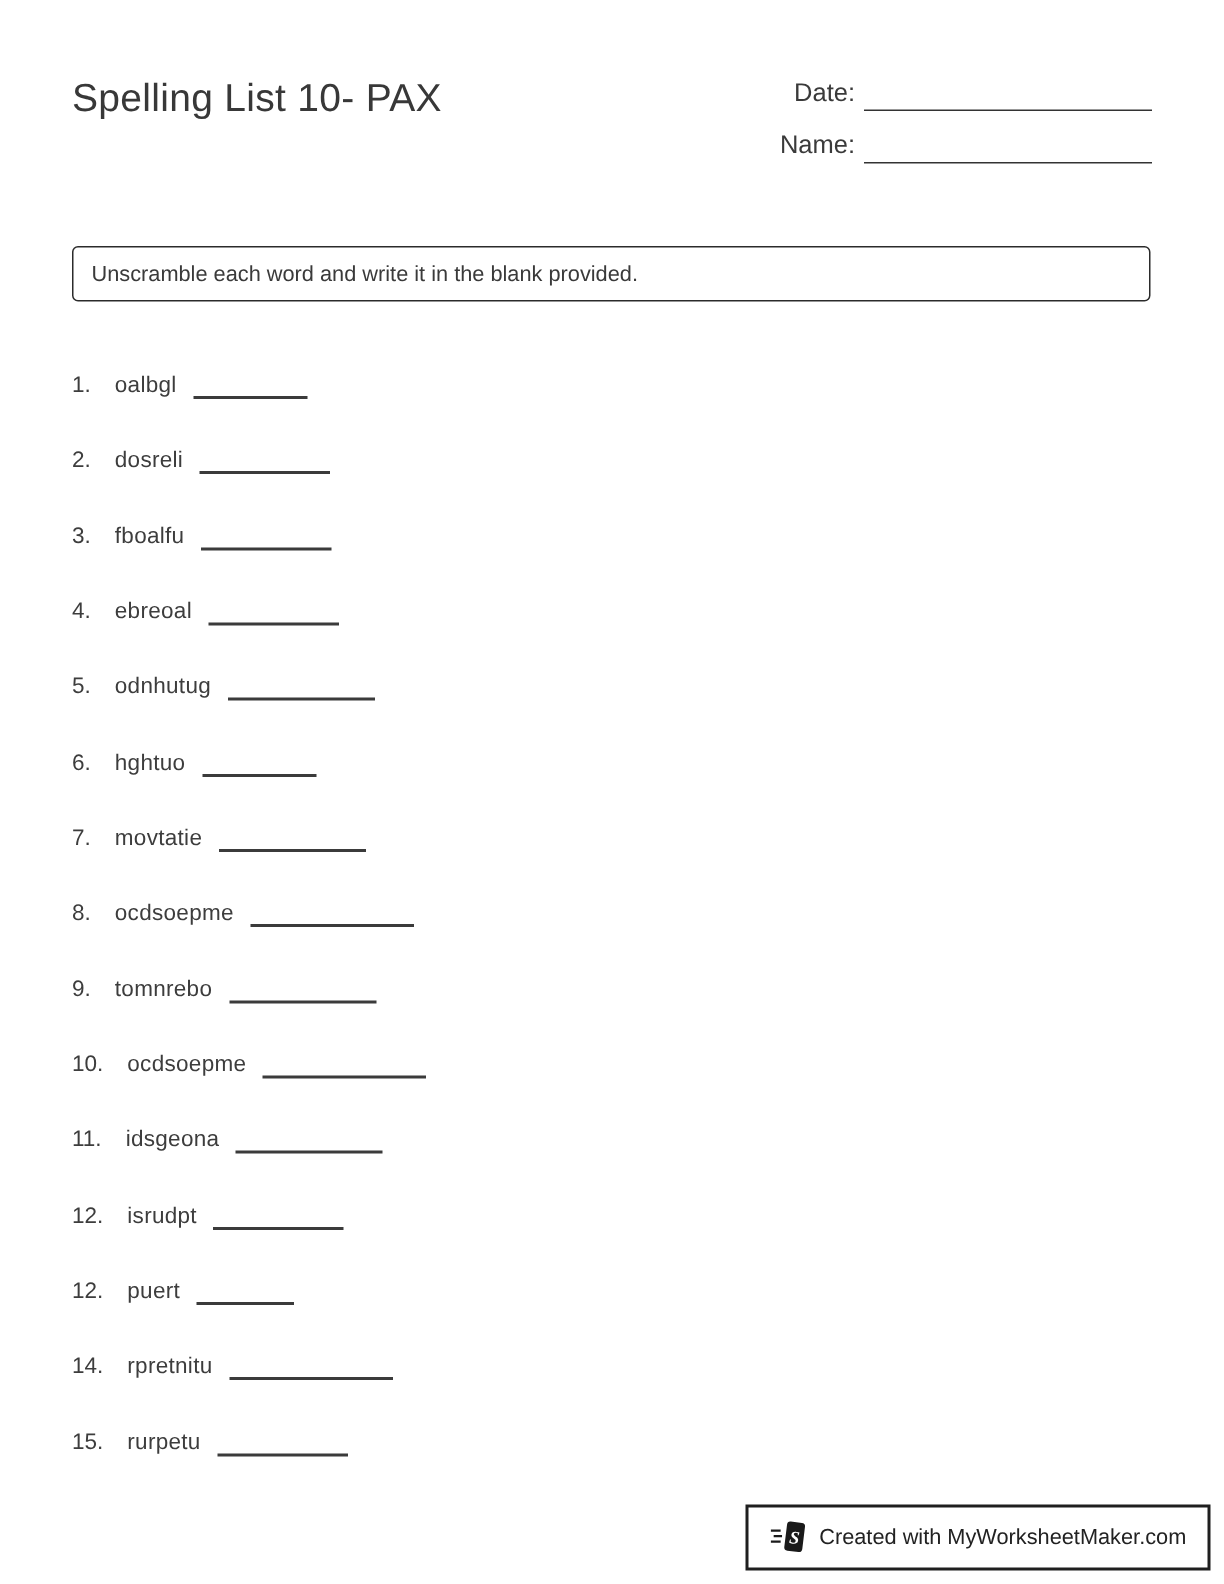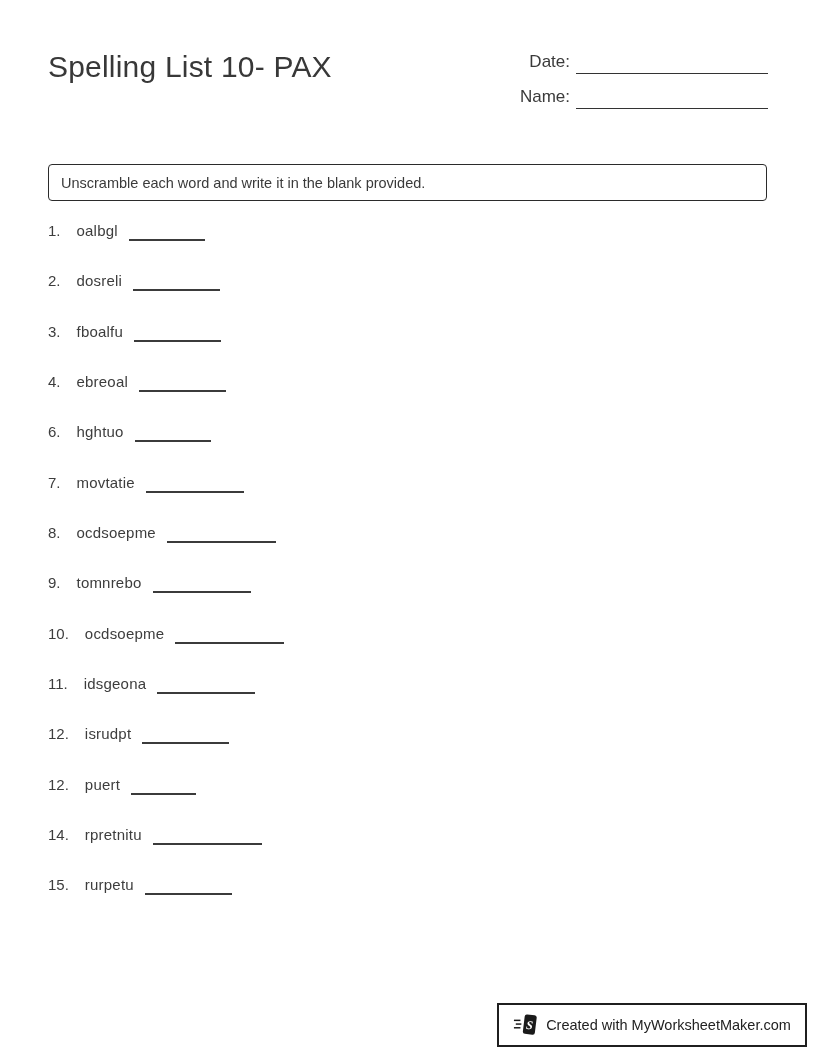--- a/index.html
+++ b/index.html
@@ -9,21 +9,21 @@
     font-family: "Liberation Sans", "DejaVu Sans", sans-serif;
     color: #3a3a3a;
     position: relative;
     overflow: hidden;
   }
   .page { position: absolute; inset: 0; }
 
   
   .title {
     position: absolute; left: 48px; top: 50px;
-    font-size: 30px; font-weight: 400; color: #383838;
+    font-size: 26px; font-weight: 400; color: #383838;
     letter-spacing: 0.2px;
   }
   .namedate {
     position: absolute; top: 52px; right: 48px;
     display: flex; flex-direction: column; gap: 13px;
   }
   .nd-row { display: flex; align-items: flex-end; }
   .nd-label {
     font-size: 17px; color: #3a3a3a;
     width: 62px; text-align: right; margin-right: 6px;
@@ -39,21 +39,21 @@
     position: absolute; left: 48px; top: 164px;
     width: 719px; height: 37px;
     border: 1.5px solid #2b2b2b; border-radius: 4px;
     display: flex; align-items: center;
     padding-left: 12px;
   }
   .instruction-text { font-size: 14.5px; color: #3a3a3a; }
 
   
   .word-list {
-    position: absolute; left: 48px; top: 220px; right: 40px;
+    position: absolute; left: 48px; top: 246px; right: 40px;
     list-style: none;
   }
   .item {
     height: 50.35px;
     font-size: 15px; line-height: 21px;
     white-space: nowrap;
   }
   .item-number {
     display: inline-block; margin-right: 16px; color: #3d3d3d;
   }
@@ -105,20 +105,23 @@
     <li class="item">
       <span class="item-number">2.</span><span class="scrambled-word">dosreli</span><span class="blank" style="width: 87px;"></span>
     </li>
     <li class="item">
       <span class="item-number">3.</span><span class="scrambled-word">fboalfu</span><span class="blank" style="width: 87px;"></span>
     </li>
     <li class="item">
       <span class="item-number">4.</span><span class="scrambled-word">ebreoal</span><span class="blank" style="width: 87px;"></span>
     </li>
     <li class="item">
+      <span class="item-number">5.</span><span class="scrambled-word">odnhutug</span><span class="blank" style="width: 98px;"></span>
+    </li>
+    <li class="item">
       <span class="item-number">6.</span><span class="scrambled-word">hghtuo</span><span class="blank" style="width: 76px;"></span>
     </li>
     <li class="item">
       <span class="item-number">7.</span><span class="scrambled-word">movtatie</span><span class="blank" style="width: 98px;"></span>
     </li>
     <li class="item">
       <span class="item-number">8.</span><span class="scrambled-word">ocdsoepme</span><span class="blank" style="width: 109px;"></span>
     </li>
     <li class="item">
       <span class="item-number">9.</span><span class="scrambled-word">tomnrebo</span><span class="blank" style="width: 98px;"></span>

